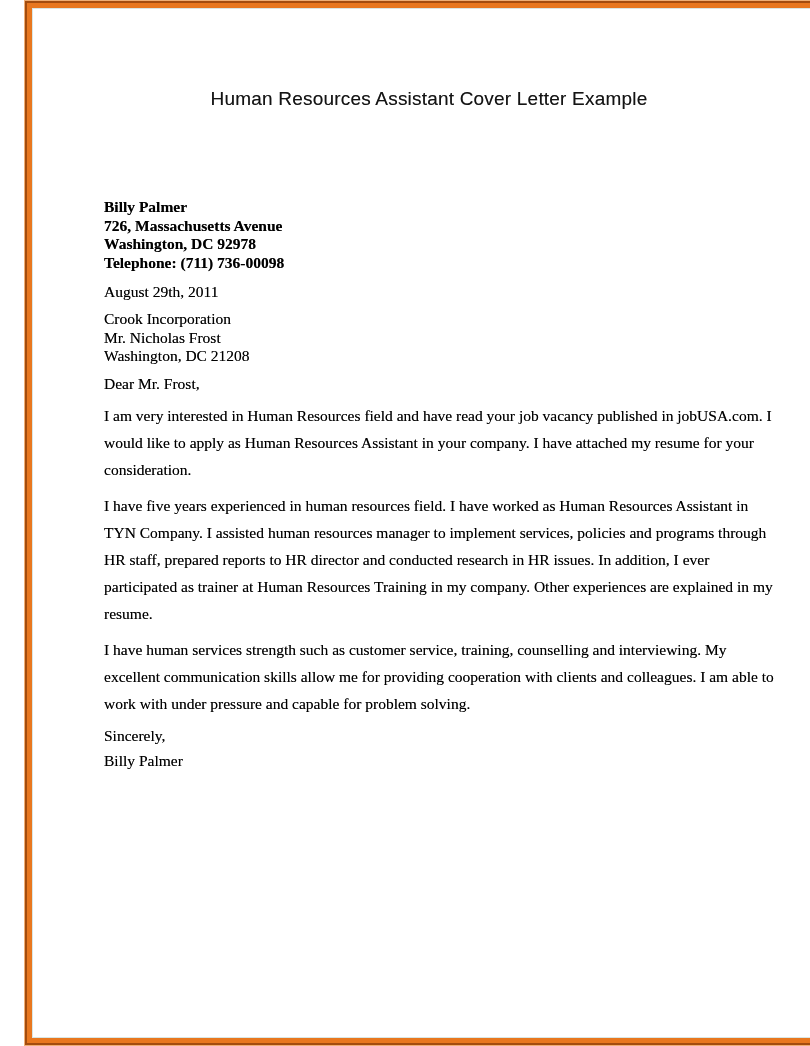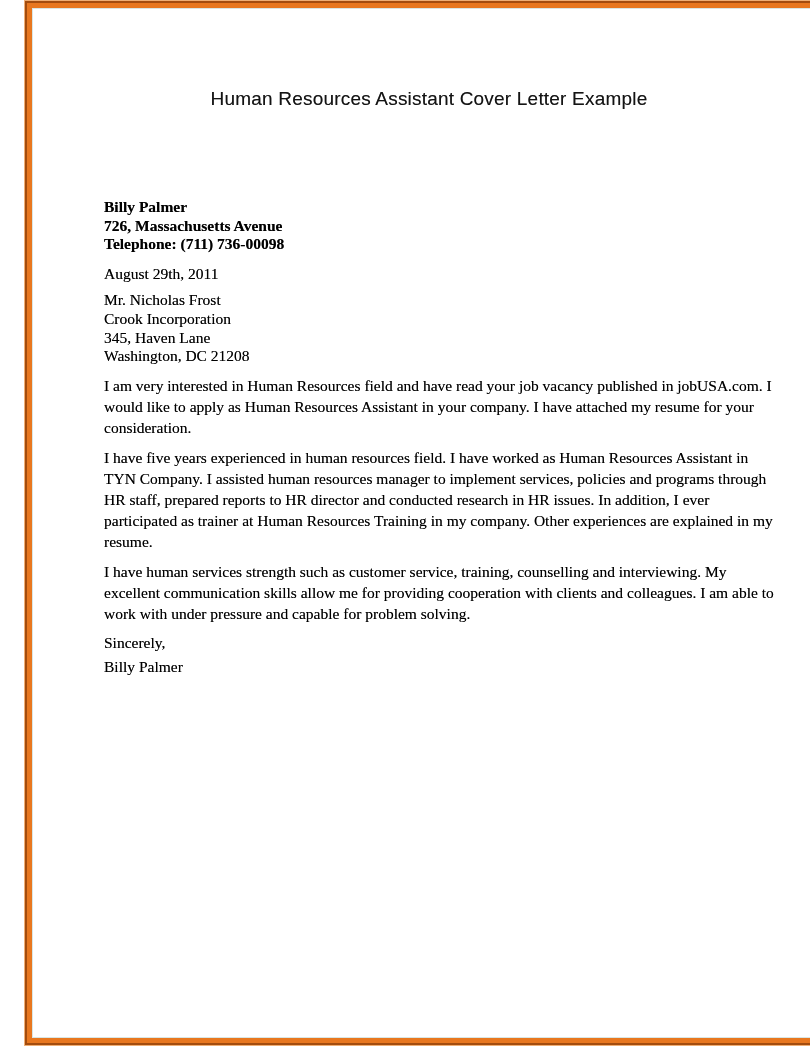--- a/index.html
+++ b/index.html
@@ -40,52 +40,53 @@
     padding-left: 72px;
     padding-right: 50px;
     font-size: 15.5px;
     line-height: 18.6px;
     text-shadow: 0 0 0.5px rgba(0,0,0,0.55); 
   }
   .sender-block { font-weight: 700; }
   .letter-date { margin-top: 11px; }
   .recipient-block { margin-top: 8px; }
   .salutation { margin-top: 9px; }
-  .body-paragraph { margin-top: 9px; line-height: 21px; }
+  .body-paragraph { margin-top: 9px; line-height: 27px; }
   .closing { margin-top: 10px; }
   .signature { margin-top: 6px; }
 </style>
 </head>
 <body>
 
 <div class="canvas">
   <div class="frame-light">
     <div class="frame-dark">
       <div class="frame-orange">
         <div class="page">
 
           <h1 class="doc-title">Human Resources Assistant Cover Letter Example</h1>
 
           <div class="letter">
 
             <div class="sender-block">
               <div>Billy Palmer</div>
               <div>726, Massachusetts Avenue</div>
+              <div>Washington, DC 92978</div>
               <div>Telephone: (711) 736-00098</div>
             </div>
 
             <div class="letter-date">August 29th, 2011</div>
 
             <div class="recipient-block">
+              <div>Crook Incorporation</div>
               <div>Mr. Nicholas Frost</div>
-              <div>Crook Incorporation</div>
-              <div>345, Haven Lane</div>
               <div>Washington, DC 21208</div>
             </div>
 
+            <div class="salutation">Dear Mr. Frost,</div>
 
             <p class="body-paragraph">I am very interested in Human Resources field and have read your job vacancy published in jobUSA.com. I would like to apply as Human Resources Assistant in your company. I have attached my resume for your consideration.</p>
             <p class="body-paragraph">I have five years experienced in human resources field. I have worked as Human Resources Assistant in TYN Company. I assisted human resources manager to implement services, policies and programs through HR staff, prepared reports to HR director and conducted research in HR issues. In addition, I ever participated as trainer at Human Resources Training in my company. Other experiences are explained in my resume.</p>
             <p class="body-paragraph">I have human services strength such as customer service, training, counselling and interviewing. My excellent communication skills allow me for providing cooperation with clients and colleagues. I am able to work with under pressure and capable for problem solving.</p>
 
             <div class="closing">Sincerely,</div>
             <div class="signature">Billy Palmer</div>
 
           </div>
         </div>

